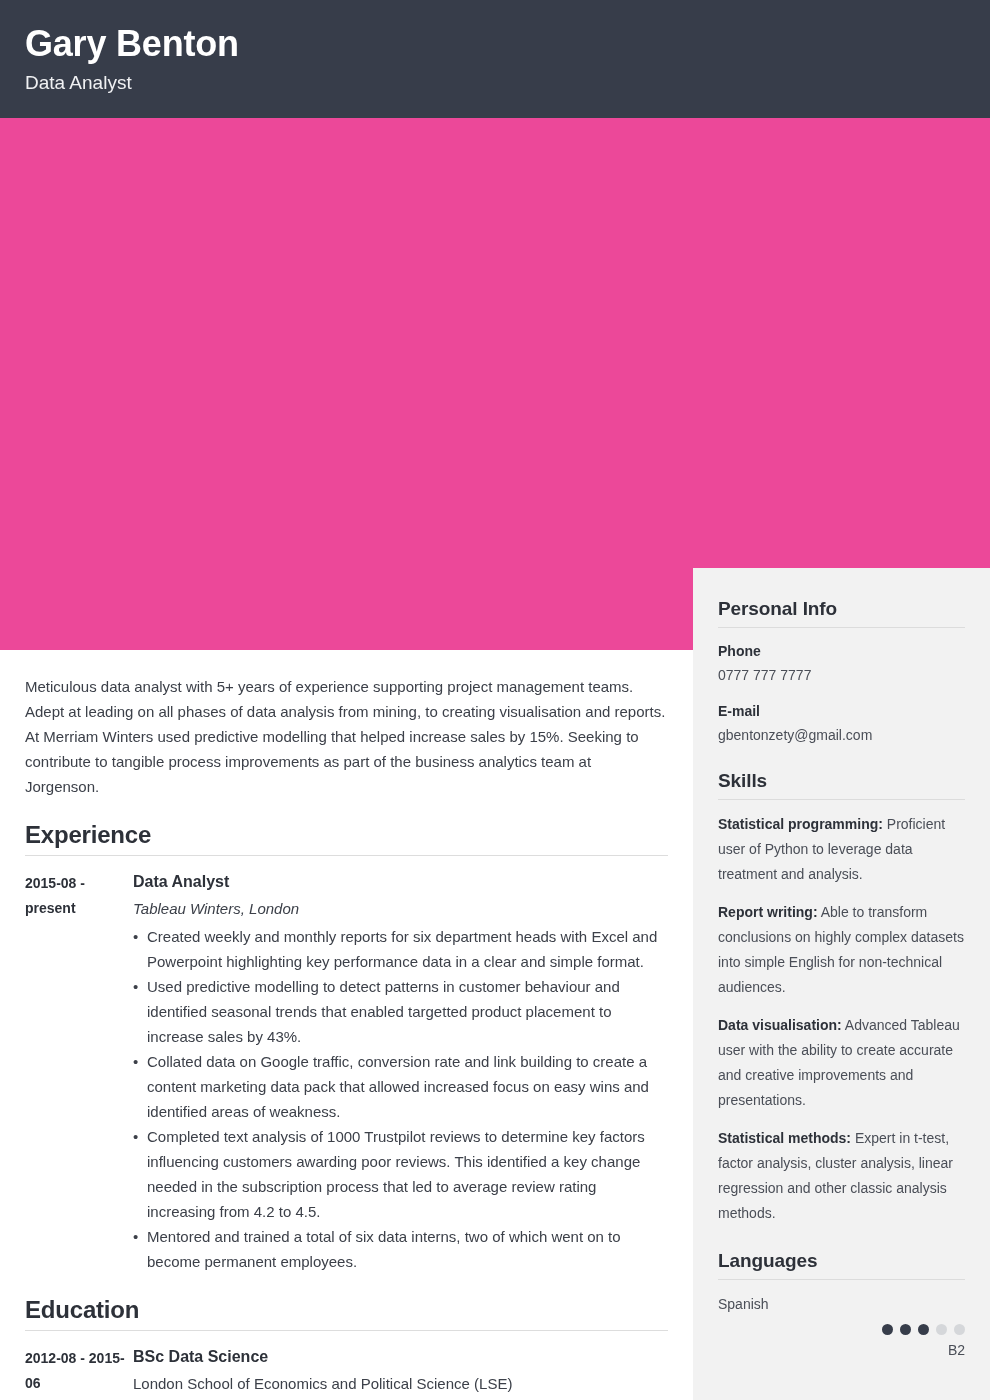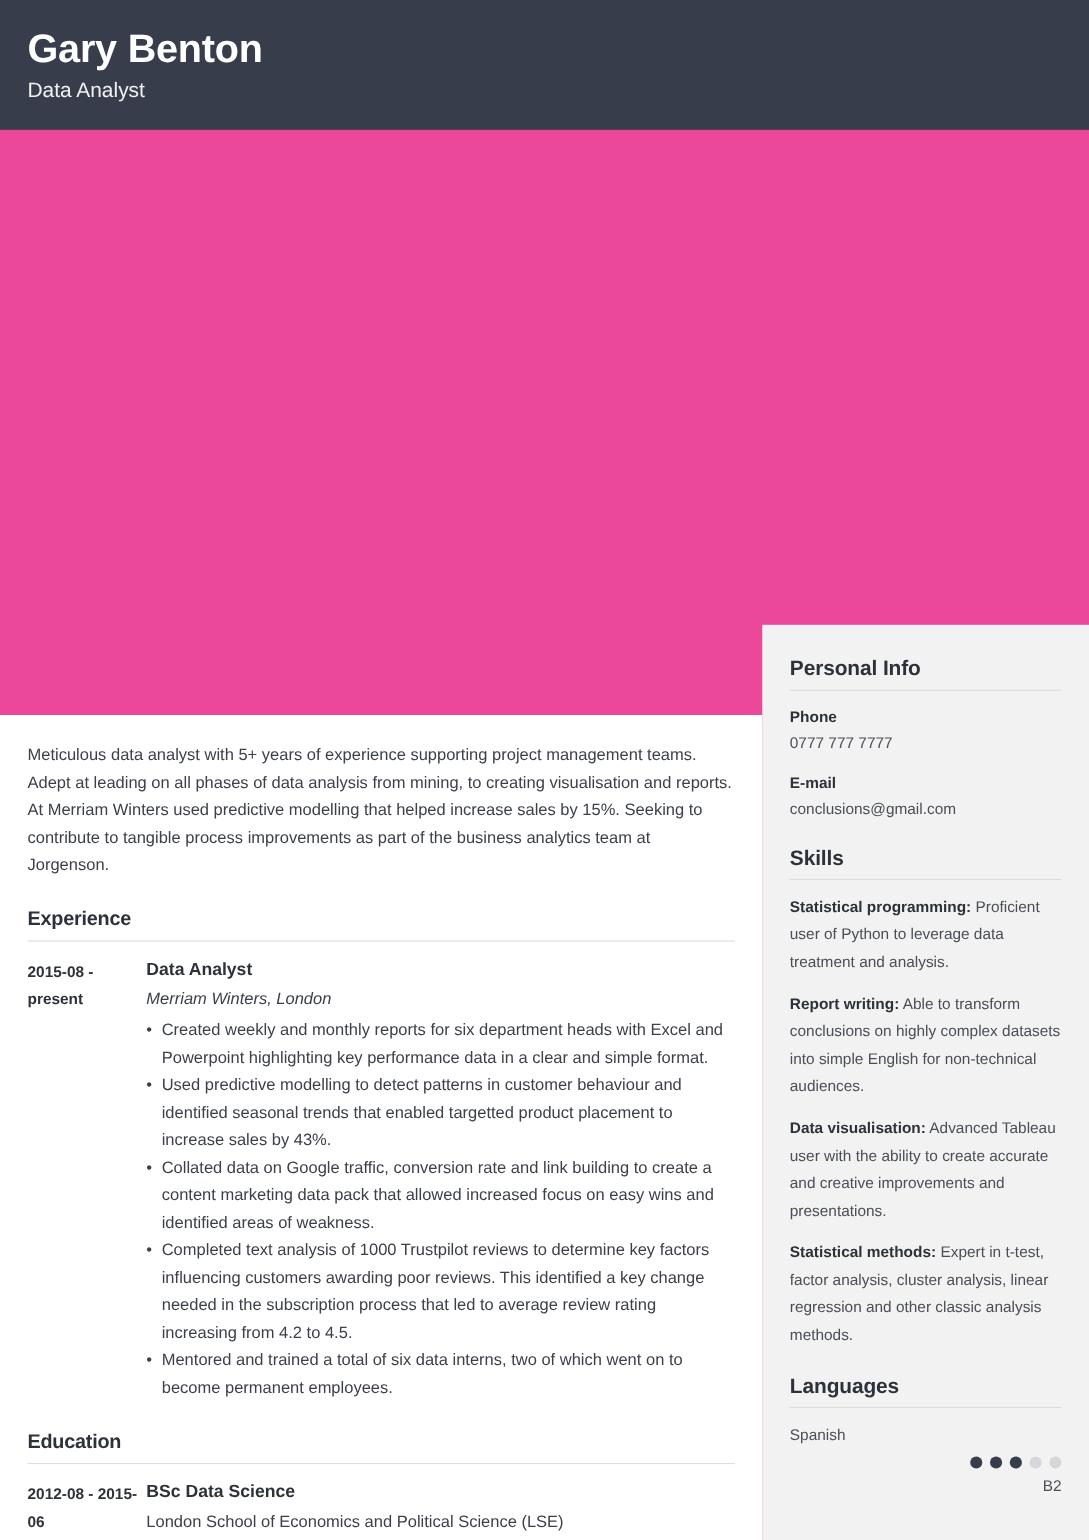--- a/index.html
+++ b/index.html
@@ -71,21 +71,21 @@
     line-height: 25px;
     color: #3c4049;
     margin: 0 0 6px 0;
   }
 
   
   .section {
     margin-top: 22px;
   }
   .section-heading {
-    font-size: 18px;
+    font-size: 24px;
     line-height: 28px;
     font-weight: bold;
     color: #2d3139;
     margin: 0 0 6px 0;
     letter-spacing: -0.2px;
   }
   .section-rule {
     border-bottom: 1px solid #dddddd;
     margin-bottom: 14px;
   }
@@ -237,21 +237,21 @@
       <p class="summary">Meticulous data analyst with 5+ years of experience supporting project management teams. Adept at leading on all phases of data analysis from mining, to creating visualisation and reports. At Merriam Winters used predictive modelling that helped increase sales by 15%. Seeking to contribute to tangible process improvements as part of the business analytics team at Jorgenson.</p>
 
       <div class="section">
         <div class="section-heading">Experience</div>
         <div class="section-rule"></div>
 
         <div class="entry">
           <div class="entry-date">2015-08 - present</div>
           <div class="entry-body">
             <div class="entry-title">Data Analyst</div>
-            <div class="entry-sub italic">Merriam Winters, London</div>
+            <div class="entry-sub italic">Tableau Winters, London</div>
             <ul class="bullets">
               <li>Created weekly and monthly reports for six department heads with Excel and Powerpoint highlighting key performance data in a clear and simple format.</li>
               <li>Used predictive modelling to detect patterns in customer behaviour and identified seasonal trends that enabled targetted product placement to increase sales by 43%.</li>
               <li>Collated data on Google traffic, conversion rate and link building to create a content marketing data pack that allowed increased focus on easy wins and identified areas of weakness.</li>
               <li>Completed text analysis of 1000 Trustpilot reviews to determine key factors influencing customers awarding poor reviews. This identified a key change needed in the subscription process that led to average review rating increasing from 4.2 to 4.5.</li>
               <li>Mentored and trained a total of six data interns, two of which went on to become permanent employees.</li>
             </ul>
           </div>
         </div>
       </div>
@@ -277,21 +277,21 @@
         <div class="side-heading">Personal Info</div>
         <div class="side-rule"></div>
 
         <div class="contact-block">
           <div class="contact-label">Phone</div>
           <div class="contact-value">0777 777 7777</div>
         </div>
 
         <div class="contact-block">
           <div class="contact-label">E-mail</div>
-          <div class="contact-value">conclusions@gmail.com</div>
+          <div class="contact-value">gbentonzety@gmail.com</div>
         </div>
       </div>
 
       <div class="side-section">
         <div class="side-heading">Skills</div>
         <div class="side-rule"></div>
 
         <div class="skill-item">
           <b>Statistical programming:</b><span> Proficient user of Python to leverage data treatment and analysis.</span>
         </div>

